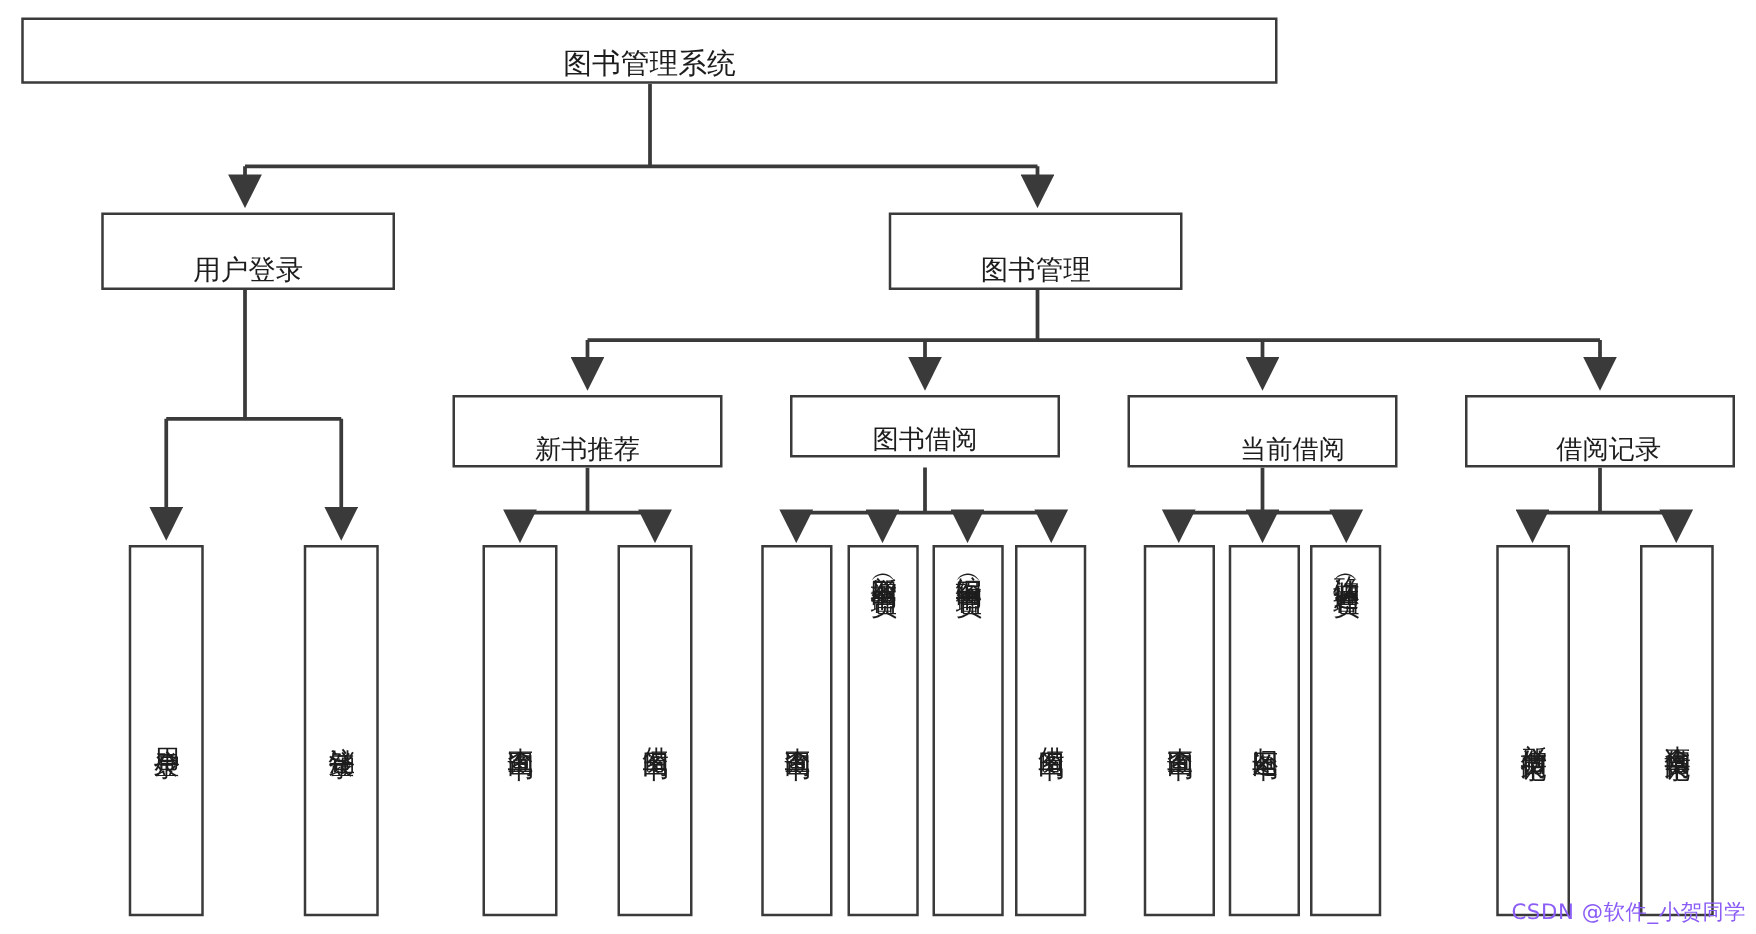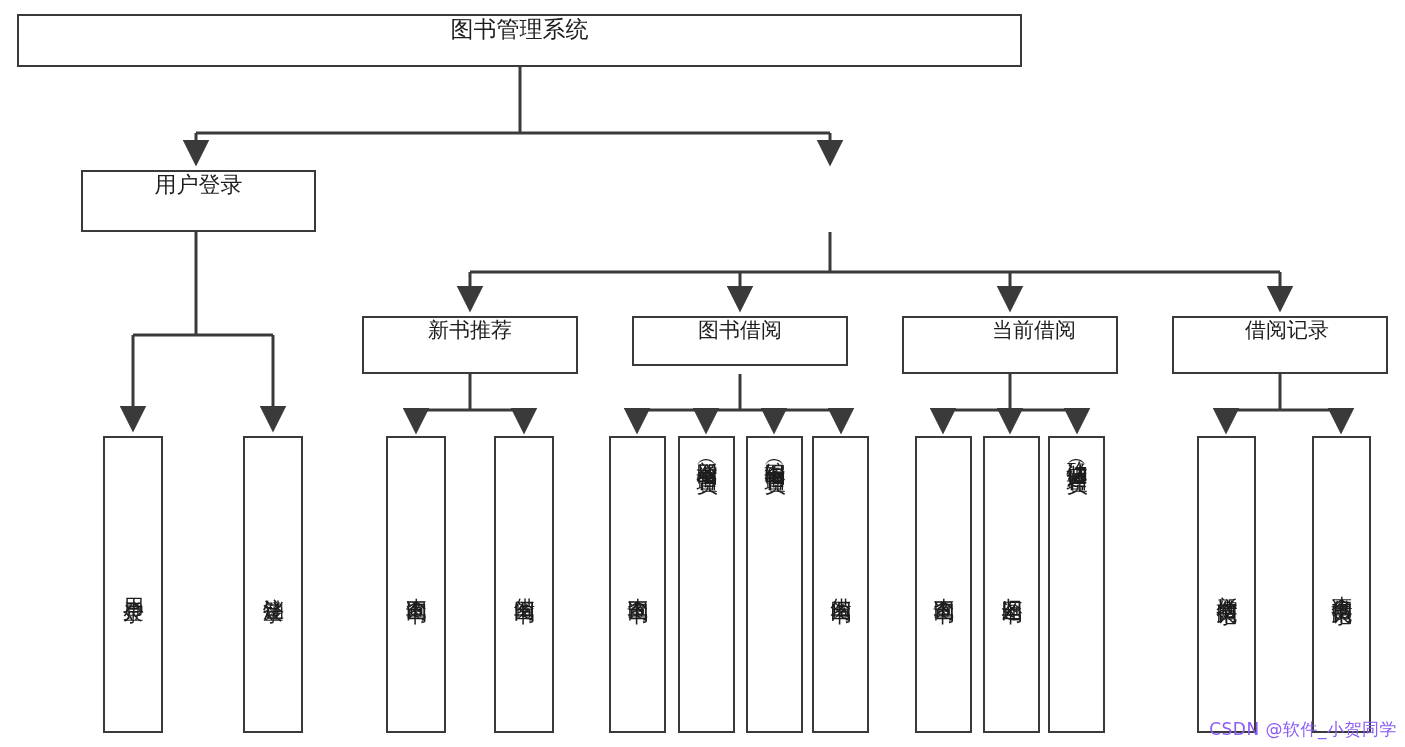--- a/index.html
+++ b/index.html
@@ -12,21 +12,21 @@
   #canvas{position:relative;width:1405px;height:747px;}
 
   svg.lines{position:absolute;left:0;top:0;width:1405px;height:747px;pointer-events:none;}
 
   .node{
     position:absolute;
     box-sizing:border-box;
     background:#ffffff;
     border:2px solid #3a3a3a;
     display:flex;
-    align-items:flex-start;
+    align-items:flex-end;
     justify-content:center;
     color:#1d1d1d;
   }
   .node .lbl{
     display:block;
     text-align:center;
     line-height:1.18;
     white-space:nowrap;
   }
   .n-root .lbl{font-size:23px;}
@@ -116,20 +116,23 @@
     </g>
   </svg>
 
   <div class="node n-root" style="left:17px;top:14px;width:1005px;height:53px;">
     <span class="lbl">图书管理系统</span>
   </div>
 
   <div class="node n-l2" style="left:81px;top:170px;width:235px;height:62px;">
     <span class="lbl">用户登录</span>
   </div>
+  <div class="node n-l2" style="left:711px;top:170px;width:235px;height:62px;">
+    <span class="lbl">图书管理</span>
+  </div>
 
   <div class="node n-l3" style="left:362px;top:316px;width:216px;height:58px;">
     <span class="lbl">新书推荐</span>
   </div>
   <div class="node n-l3" style="left:632px;top:316px;width:216px;height:50px;">
     <span class="lbl">图书借阅</span>
   </div>
   <div class="node n-l3" style="left:902px;top:316px;width:216px;height:58px;padding-left:48px;">
     <span class="lbl">当前借阅</span>
   </div>

